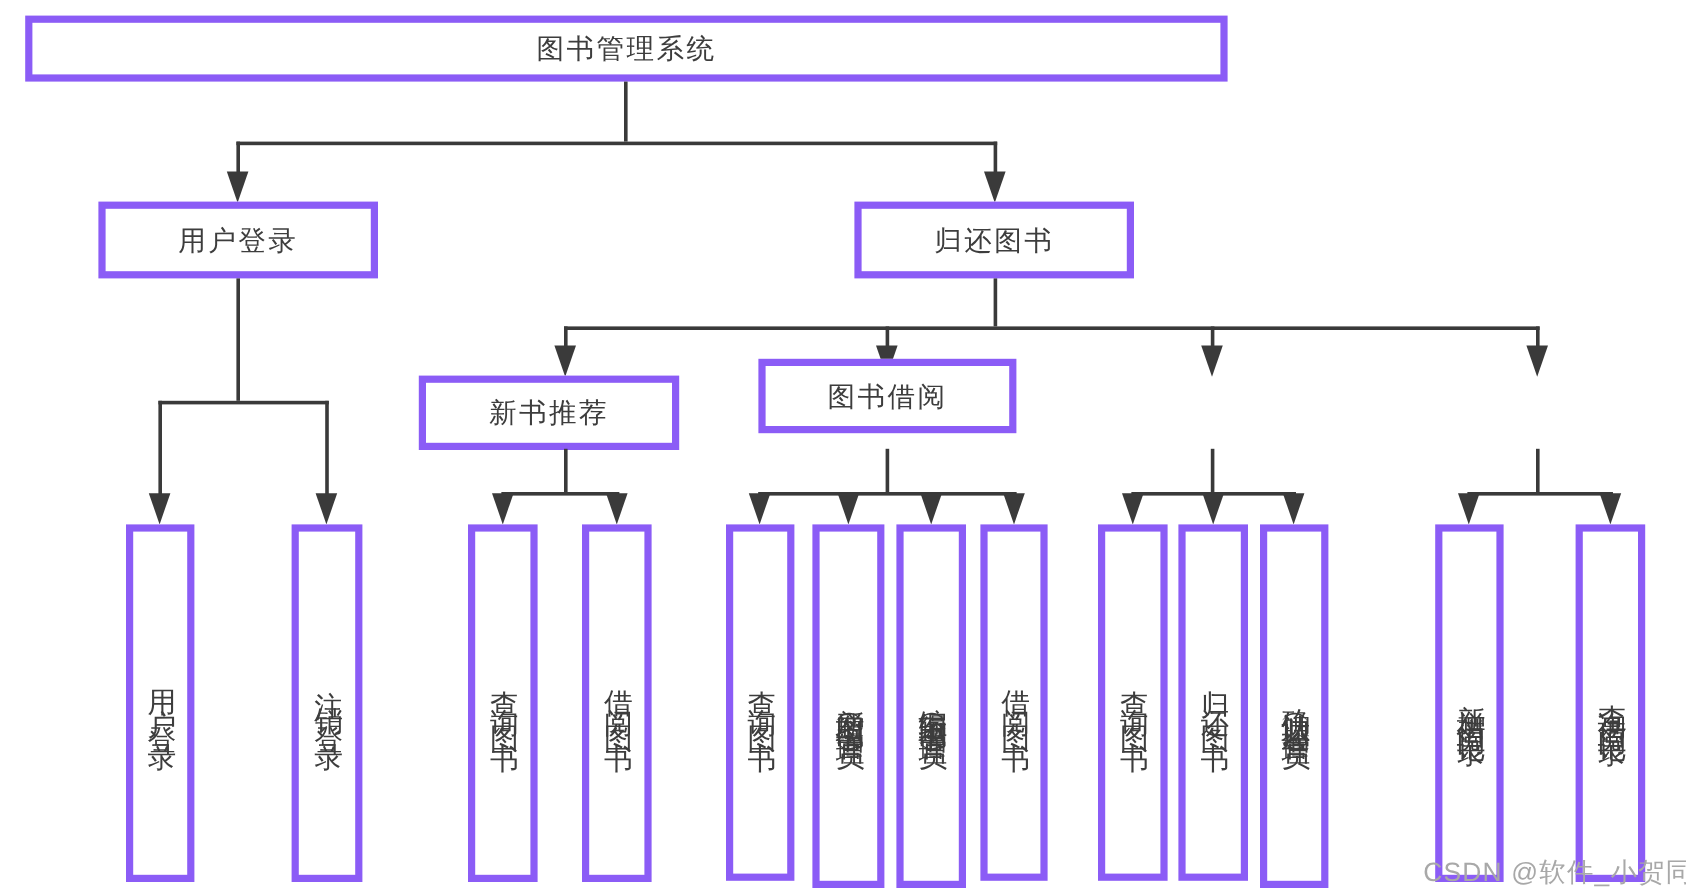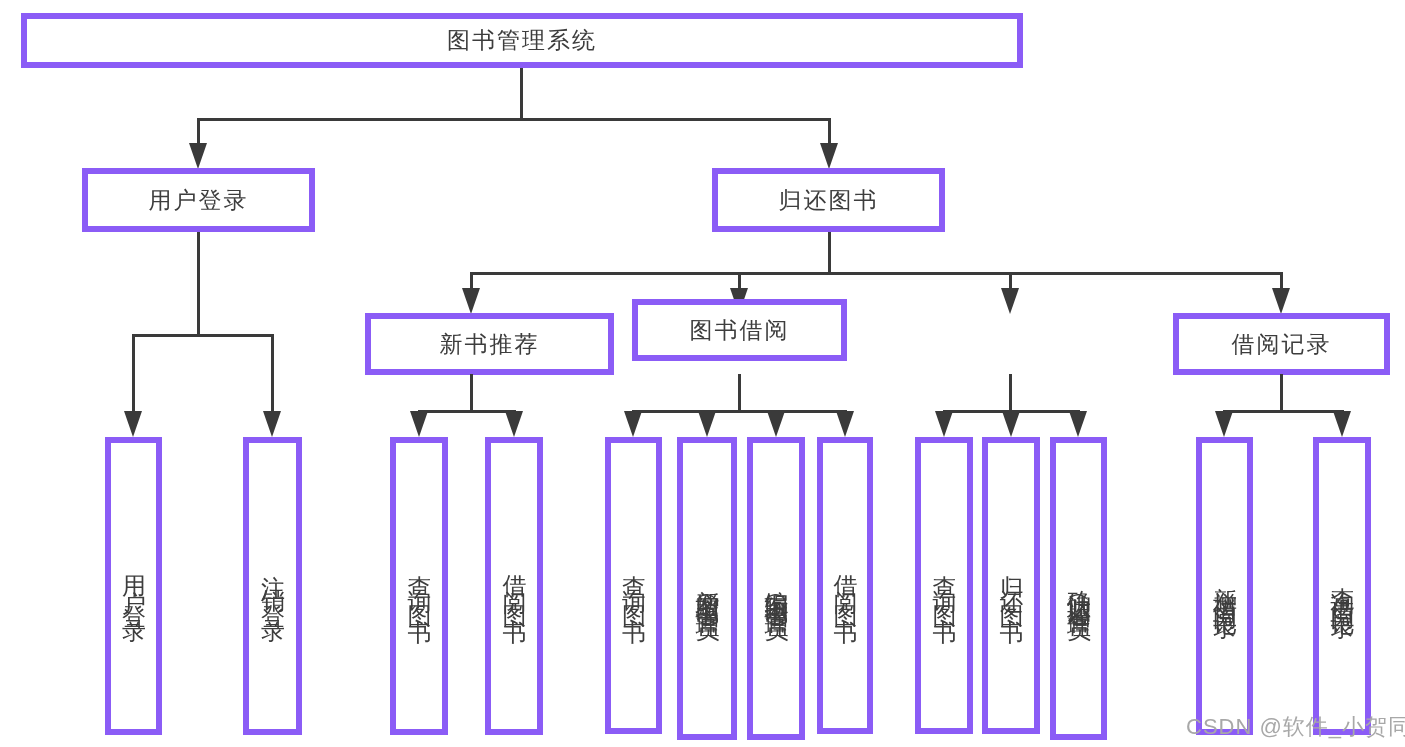--- a/index.html
+++ b/index.html
@@ -68,28 +68,25 @@
   <div class="hl" style="left:470px;top:272px;width:813px"></div>
   <div class="vl" style="left:470px;top:272px;height:20px"></div>
   <div class="ar" style="left:462px;top:288px"></div>
   <div class="vl" style="left:738px;top:272px;height:20px"></div>
   <div class="ar" style="left:730px;top:288px"></div>
   <div class="vl" style="left:1009px;top:272px;height:20px"></div>
   <div class="ar" style="left:1001px;top:288px"></div>
   <div class="vl" style="left:1280px;top:272px;height:20px"></div>
   <div class="ar" style="left:1272px;top:288px"></div>
 
-  <div class="node" style="left:365px;top:313px;width:249px;height:62px">
+  <div class="node" style="left:349px;top:313px;width:217px;height:62px">
     <span class="hlabel">新书推荐</span>
   </div>
   <div class="node" style="left:632px;top:299px;width:215px;height:62px">
     <span class="hlabel">图书借阅</span>
-  </div>
-  <div class="node" style="left:1173px;top:313px;width:217px;height:62px">
-    <span class="hlabel">借阅记录</span>
   </div>
 
   <div class="vl" style="left:470px;top:374px;height:36px"></div>
   <div class="hl" style="left:418px;top:410px;width:98px"></div>
   <div class="vl" style="left:418px;top:410px;height:6px"></div>
   <div class="ar" style="left:410px;top:411px"></div>
   <div class="vl" style="left:513px;top:410px;height:6px"></div>
   <div class="ar" style="left:505px;top:411px"></div>
 
   <div class="vl" style="left:738px;top:374px;height:36px"></div>

